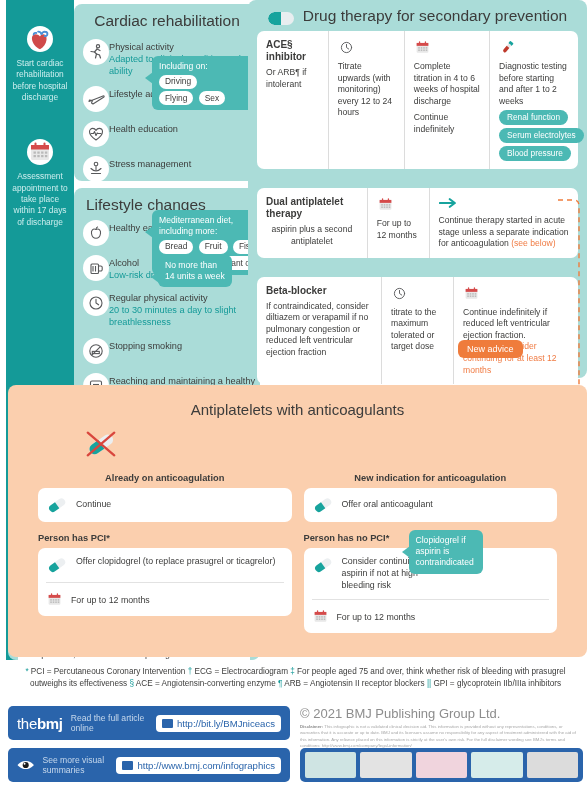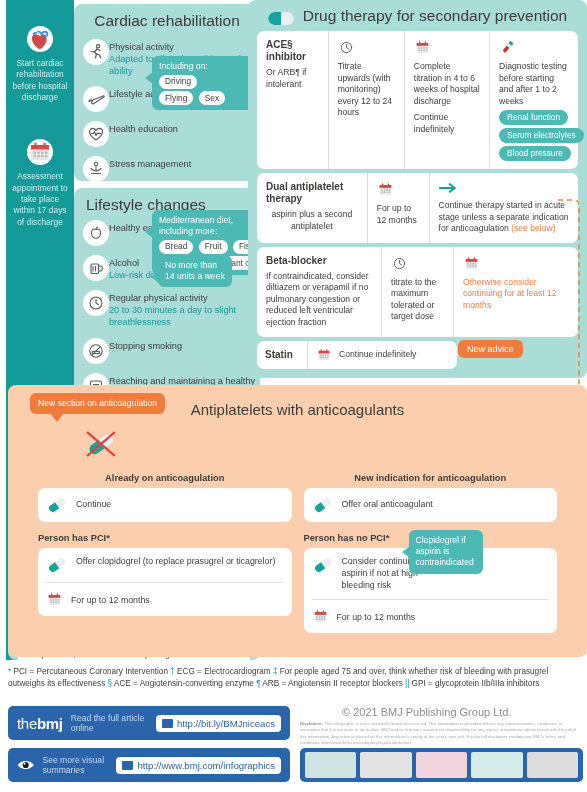--- a/index.html
+++ b/index.html
@@ -79,21 +79,21 @@
   
   #drug-card { left: 248px; top: 0px; width: 339px; height: 378px;
     background: #aadcd8; border-radius: 8px; position: absolute; }
   .drug-head { display: flex; align-items: flex-end; gap: 9px; justify-content: center;
     padding: 7px 0 6px; }
   .capsule { width: 26px; height: 13px; border-radius: 7px; background: #e9eef0;
     position: relative; overflow: hidden; }
   .capsule:before { content: ""; position: absolute; left: 0; top: 0;
     width: 13px; height: 13px; background: #17a39d; border-radius: 7px 0 0 7px; }
 
-  .dblock { margin: 0 9px 4px; background: #fff; border-radius: 7px; display: flex; }
+  .dblock { margin: 0 9px 19px; background: #fff; border-radius: 7px; display: flex; }
   .dcol { padding: 8px 9px; font-size: 8.6px; line-height: 1.34; }
   .dcol + .dcol { border-left: 1px solid #dcdcdc; }
   .dname { font-weight: bold; font-size: 10px; line-height: 1.2; margin-bottom: 4px; }
   .ico { margin-bottom: 5px; display: block; }
   .orange-t { color: #f07b43; }
   .tag {
     display: block; background: #4cb9b4; color: #fff; border-radius: 9px;
     padding: 2px 8px; font-size: 8.3px; margin-top: 3px; width: max-content;
   }
 
@@ -117,34 +117,34 @@
   .ac-cols { display: flex; gap: 12px; padding: 0 30px; }
   .ac-col { flex: 1; }
   .ac-h { text-align: center; font-weight: bold; font-size: 9.3px; line-height: 1.3; margin-bottom: 4px; }
   .ac-box { background: #fff; border-radius: 7px; padding: 8px; display: flex; gap: 8px;
     align-items: flex-start; font-size: 8.8px; line-height: 1.33; }
   .ac-box2 { background: #fff; border-radius: 7px; padding: 8px; font-size: 8.8px; }
   .ac-sep { border-top: 1px solid #e2e2e2; margin: 8px 0; }
 
   
   #footnotes { position: absolute; left: 8px; top: 666px; width: 575px;
-    font-size: 8.2px; line-height: 1.5; }
+    font-size: 8.2px; line-height: 1.5; text-align: center; }
   .fn-mark { color: #149a98; }
   #bmj-bar1 { position: absolute; left: 8px; top: 706px; width: 282px; height: 34px;
     background: #2a64ab; border-radius: 5px; display: flex; align-items: center; gap: 8px; padding: 0 9px; }
   #bmj-bar2 { position: absolute; left: 8px; top: 748px; width: 282px; height: 34px;
     background: #2a64ab; border-radius: 5px; display: flex; align-items: center; gap: 8px; padding: 0 9px; }
   .bmj-logo { color: #fff; font-size: 15px; letter-spacing: -.3px; }
   .bmj-logo b { font-weight: bold; }
   .bmj-lbl { color: #c6d8ec; font-size: 8.6px; line-height: 1.2; }
   .url-box { background: #fff; border-radius: 4px; padding: 3px 6px; font-size: 9.6px;
     color: #2a64ab; display: flex; align-items: center; gap: 4px; margin-left: auto; }
   .url-ico { width: 11px; height: 9px; background: #2a64ab; border-radius: 1px; flex: 0 0 11px; }
   #copy { position: absolute; left: 300px; top: 706px; width: 283px; }
-  #copy .c1 { font-size: 11px; color: #8d8d8d; margin-bottom: 3px; margin-left: 42px; }
+  #copy .c1 { font-size: 13px; color: #8d8d8d; margin-bottom: 3px; }
   #copy .c2 { font-size: 4.3px; color: #a8a8a8; line-height: 1.5; }
   #copy .c2 b { color: #8d8d8d; }
   #thumbs { position: absolute; left: 300px; top: 748px; width: 283px; height: 34px;
     background: #2a64ab; border-radius: 5px; display: flex; align-items: center;
     gap: 4px; padding: 0 5px; }
   .thumb { flex: 1; height: 26px; border-radius: 2px; background: #dfe8f2; }
   svg { display: block; }
 </style>
 </head>
 <body>
@@ -496,20 +496,21 @@
               <rect x="6.5" y="12.5" width="2.4" height="2.2"></rect>
               <rect x="10.3" y="12.5" width="2.4" height="2.2"></rect>
               <rect x="14.1" y="12.5" width="2.4" height="2.2"></rect>
               <rect x="17.9" y="12.5" width="2.4" height="2.2"></rect>
               <rect x="6.5" y="16" width="2.4" height="2.2"></rect>
               <rect x="10.3" y="16" width="2.4" height="2.2"></rect>
               <rect x="14.1" y="16" width="2.4" height="2.2"></rect>
               <rect x="17.9" y="16" width="2.4" height="2.2"></rect>
             </g>
           </svg>
+        <div>Continue indefinitely if reduced left ventricular ejection fraction.</div>
         <div class="orange-t">Otherwise consider continuing for at least 12 months</div>
       </div>
     </div>
 
     <div class="dblock" style="width:200px;align-items:center;padding:0">
       <div class="dcol" style="width:50px;font-weight:bold;font-size:10px;padding:7px 8px">Statin</div>
       <div class="dcol" style="display:flex;gap:7px;align-items:center;padding:6px 8px">
         <svg width="16" height="16" viewBox="0 0 26 26">
             <rect x="4" y="6" width="18" height="15" rx="1.5" fill="#e8e8e8"></rect>
             <rect x="4" y="6" width="18" height="4.5" fill="#d54b4b"></rect>
@@ -531,21 +532,20 @@
     </div>
   </div>
 
   <div style="position:absolute;left:458px;top:340px;background:#ef7c3c;color:#fff;border-radius:6px;padding:4px 9px;font-size:9px;">New advice</div>
 
   <svg style="position:absolute;left:558px;top:196px" width="24" height="195">
     <path d="M0 4 H16 Q21 4 21 10 V190" stroke="#ef7c3c" stroke-width="1.4" fill="none" stroke-dasharray="5 4"></path>
   </svg>
 
   <div id="anticoag">
-    <div class="badge-orange">New section on anticoagulation</div>
     <div class="ac-title">Antiplatelets with anticoagulants</div>
 
     <div class="ac-warn">
       <svg width="38" height="36" viewBox="0 0 40 38">
         <g transform="rotate(-35 20 19)">
             <rect x="6" y="14" width="28" height="11" rx="5.5" fill="#eceff1"></rect>
             <path d="M6 19.5A5.5 5.5 0 0111.5 14H20v11h-8.5A5.5 5.5 0 016 19.5z" fill="#17a39d"></path>
           </g>
         <path d="M6 7L34 31M34 7L6 31" stroke="#d9463d" stroke-width="2.4" stroke-linecap="round"></path>
       </svg>

